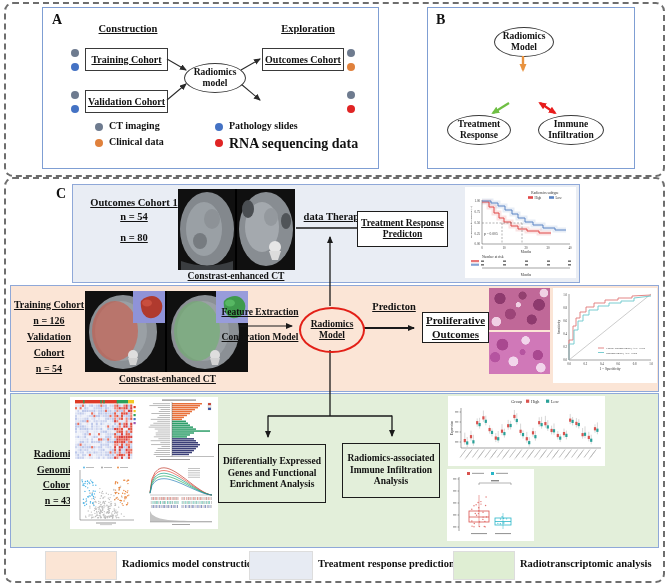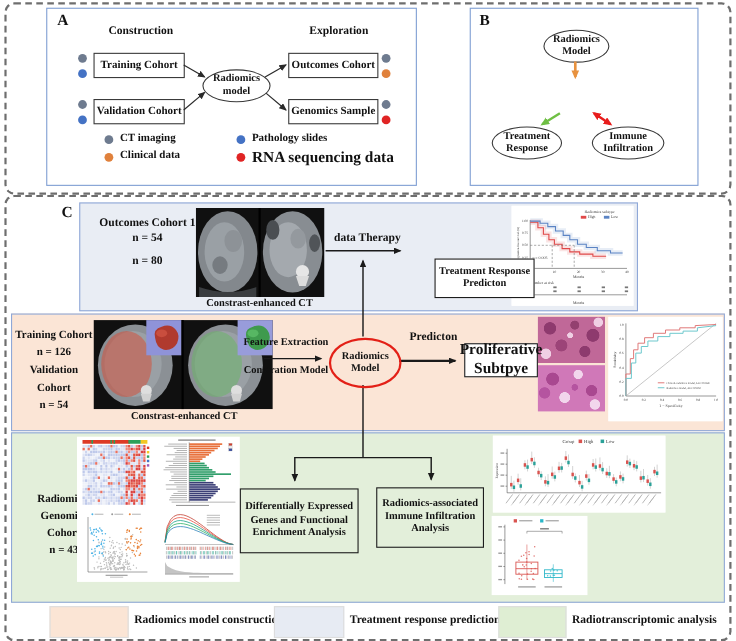--- a/index.html
+++ b/index.html
@@ -1,20 +1,20 @@
 <!DOCTYPE html>
 <html><head>
 <meta charset="utf-8">
 <style>
   html,body{margin:0;padding:0;background:#fff;}
   .fig{position:relative;width:669px;height:583px;background:#fff;
        font-family:"Liberation Serif","DejaVu Serif",serif;color:#111;overflow:hidden;}
   .abs{position:absolute;}
   .b{font-weight:bold;}
-  .ctr{text-align:center;}
+  .ctr{text-align:center;text-decoration:underline;}
   .dashed{border:2.5px dashed #6e6e6e;border-radius:9px;}
   .panel{border:1.4px solid #7f9ed3;background:#fff;}
   .band{border:1px solid #8fa8d8;}
   .nodebox{border:1.2px solid #3a3a3a;background:#fff;display:flex;align-items:center;justify-content:center;}
   .thickbox{border:1.6px solid #1c1c1c;background:#fff;display:flex;flex-direction:column;align-items:center;justify-content:center;line-height:1.2;}
   .greenbox{border:1.6px solid #1c1c1c;display:flex;align-items:center;justify-content:center;text-align:center;line-height:1.25;}
   .ellipse{border:1.2px solid #3a3a3a;border-radius:50%;background:#fff;display:flex;flex-direction:column;align-items:center;justify-content:center;line-height:1.15;}
   .dot{width:8px;height:8px;border-radius:50%;}
   .dot-gray{background:#6e7b8f;} .dot-blue{background:#4472c4;}
   .dot-orange{background:#e0813c;} .dot-red{background:#e02424;}
@@ -70,23 +70,20 @@
     <div class="abs nodebox b ctr" style="left:42px;top:82px;width:81px;height:21px;font-size:10px;">
         <span>Validation Cohort</span>
       </div>
     <div class="abs ellipse b" style="left:141px;top:55px;width:60px;height:28px;font-size:9.5px;z-index:25;">
       <span>Radiomics</span>
       <span>model</span>
     </div>
     <div class="abs nodebox b ctr" style="left:219px;top:40px;width:80px;height:21px;font-size:10px;">
         <span>Outcomes Cohort</span>
       </div>
-    <div class="abs nodebox b ctr" style="left:219px;top:82px;width:80px;height:21px;font-size:10px;">
-        <span>Genomics Sample</span>
-      </div>
 
     <div class="abs dot dot-gray" style="left:28px;top:41px;"></div>
     <div class="abs dot dot-blue" style="left:28px;top:55px;"></div>
     <div class="abs dot dot-gray" style="left:28px;top:83px;"></div>
     <div class="abs dot dot-blue" style="left:28px;top:97px;"></div>
     <div class="abs dot dot-gray" style="left:304px;top:41px;"></div>
     <div class="abs dot dot-orange" style="left:304px;top:55px;"></div>
     <div class="abs dot dot-gray" style="left:304px;top:83px;"></div>
     <div class="abs dot dot-red" style="left:304px;top:97px;"></div>
 
@@ -158,21 +155,21 @@
     <ellipse cx="84" cy="38" rx="17" ry="25" fill="#a4a9ae"></ellipse>
     <ellipse cx="93" cy="28" rx="7" ry="9" fill="#94999e"></ellipse>
     <ellipse cx="70" cy="20" rx="6" ry="9" fill="#4a4e52"></ellipse>
     <ellipse cx="108" cy="32" rx="5" ry="8" fill="#505458"></ellipse>
     <circle cx="97" cy="58" r="6" fill="#e6e6e6"></circle>
     <path d="M91,62 L103,62 L100,71 L94,71 Z" fill="#dcdcdc"></path>
   </svg>
   <div class="abs b ctr" style="left:166px;top:271px;width:140px;font-size:9.5px;">Constrast-enhanced CT</div>
 
   <div class="abs b ctr" style="left:292px;top:211px;width:84px;font-size:10.5px;">data Therapy</div>
-  <div class="abs thickbox b ctr" style="left:395px;top:211px;width:89px;height:34px;font-size:9.5px;z-index:25;margin-top:24px;">
+  <div class="abs thickbox b ctr" style="left:357px;top:211px;width:89px;height:34px;font-size:9.5px;z-index:25;">
     <span>Treatment Response</span>
     <span>Predicton</span>
   </div>
 
   <svg class="abs white" style="left:465px;top:187px;" width="111" height="91" viewBox="0 0 111 91">
     <rect width="111" height="91" fill="#ffffff"></rect>
     <text x="80" y="7" font-size="3.6" fill="#333" text-anchor="middle">Radiomics subtype</text>
     <rect x="63" y="9.2" width="5" height="2.6" fill="#e04848"></rect>
     <text x="69.5" y="11.6" font-size="3.4" fill="#333">High</text>
     <rect x="84" y="9.2" width="5" height="2.6" fill="#5b84c4"></rect>
@@ -248,23 +245,23 @@
 
   <div class="abs b ctr" style="left:220px;top:307px;width:80px;font-size:9.5px;">Feature Extraction</div>
   <div class="abs b ctr" style="left:220px;top:332px;width:80px;font-size:9.5px;">Constration Model</div>
 
   <div class="abs b ctr" style="left:299px;top:307px;width:62px;height:42px;border:2px solid #e32017;border-radius:50%;display:flex;flex-direction:column;align-items:center;justify-content:center;font-size:9.5px;line-height:1.2;z-index:25;">
     <span>Radiomics</span>
     <span>Model</span>
   </div>
 
   <div class="abs b ctr" style="left:366px;top:301px;width:56px;font-size:10.5px;">Predicton</div>
-  <div class="abs thickbox b ctr" style="left:422px;top:312px;width:65px;height:29px;font-size:14px;z-index:25;">
+  <div class="abs thickbox b ctr" style="left:422px;top:312px;width:65px;height:29px;font-size:11px;z-index:25;">
     <span>Proliferative</span>
-    <span>Subtpye</span>
+    <span>Outcomes</span>
   </div>
 
   <div class="abs hist1" style="left:489px;top:288px;width:61px;height:42px;"></div>
   <div class="abs hist2" style="left:489px;top:332px;width:61px;height:42px;"></div>
 
   <svg class="abs white" style="left:553px;top:288px;" width="104" height="95" viewBox="0 0 104 95">
     <rect width="104" height="95" fill="#ffffff"></rect>
     <line x1="16" y1="6" x2="16" y2="72" stroke="#444" stroke-width="0.5"></line>
     <line x1="16" y1="72" x2="98" y2="72" stroke="#444" stroke-width="0.5"></line>
     <text x="14" y="8" font-size="3" text-anchor="end" fill="#333">1.0</text>

